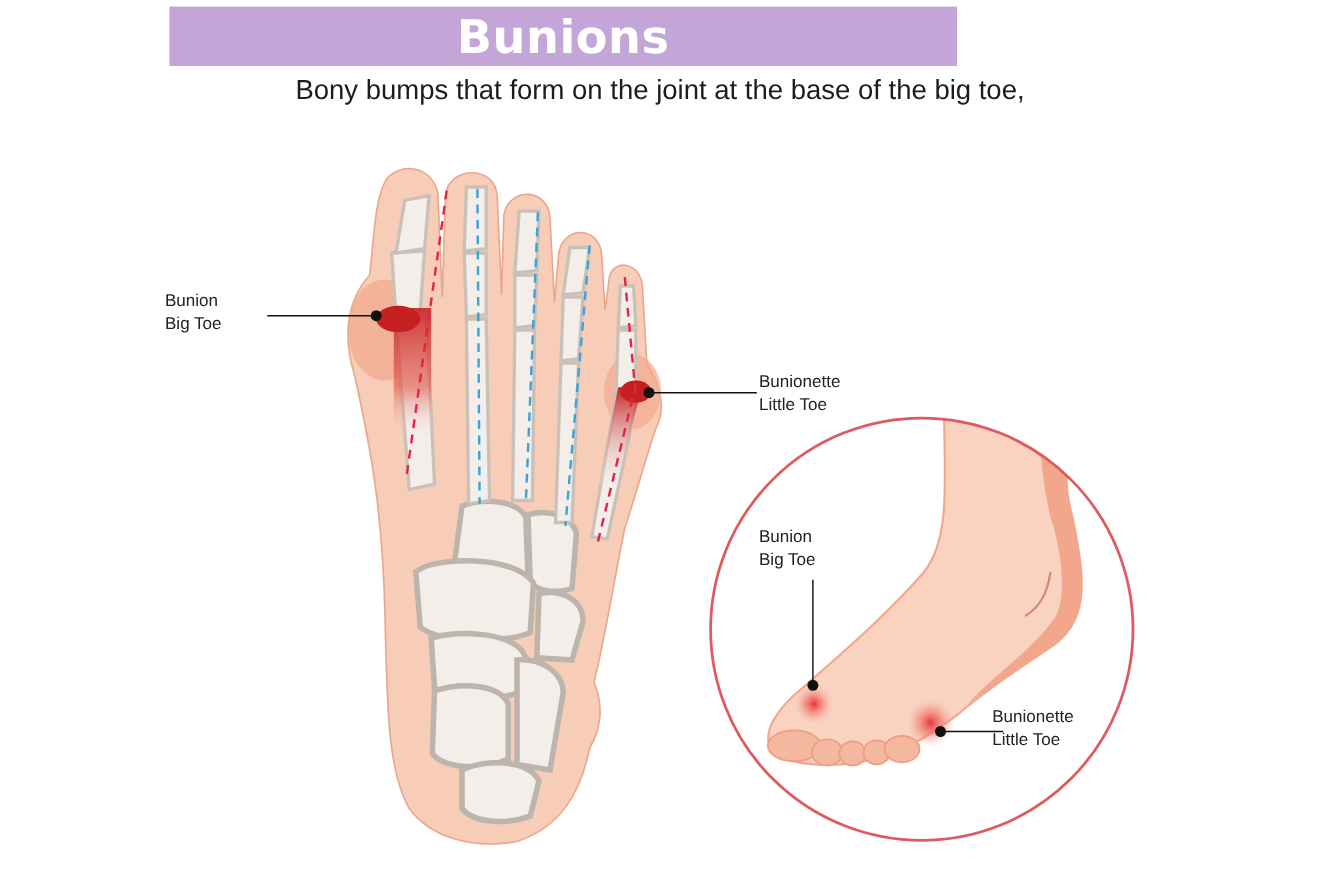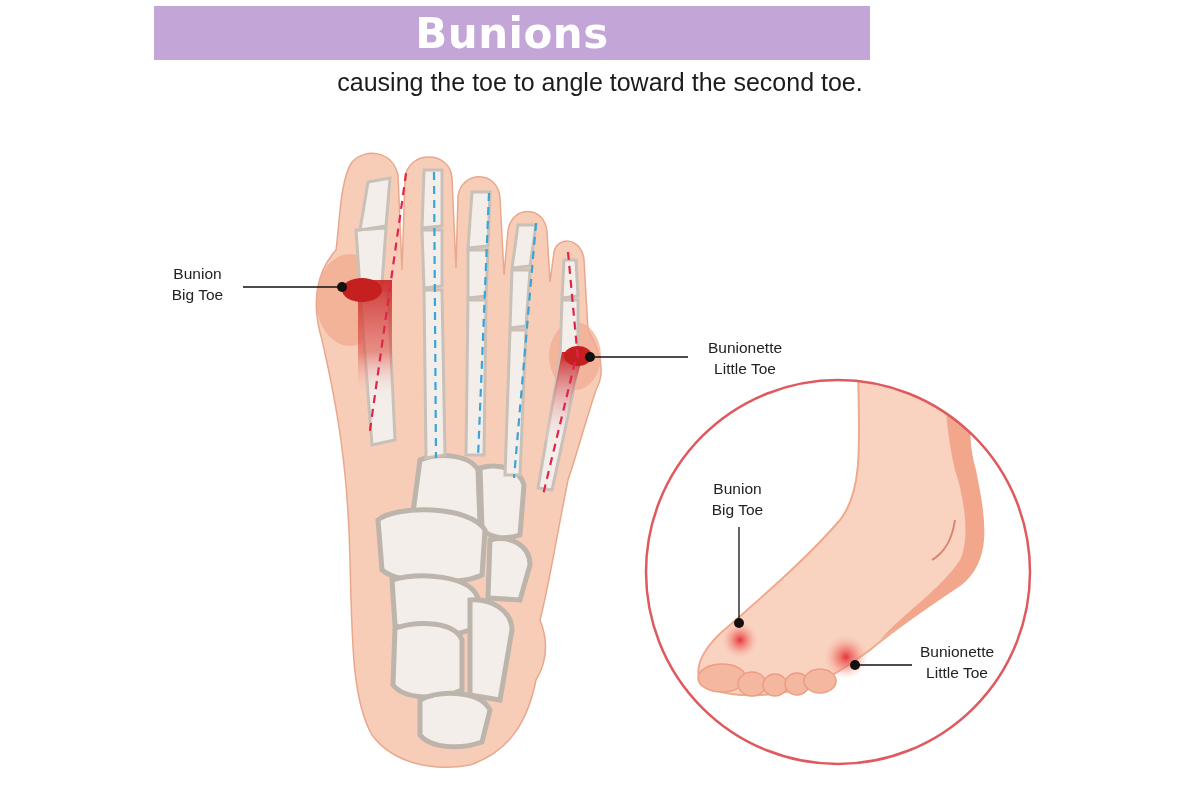--- a/index.html
+++ b/index.html
@@ -6,33 +6,33 @@
   body { width: 1200px; height: 800px; position: relative; overflow: hidden;
          font-family: "DejaVu Sans", "Liberation Sans", sans-serif; color: #1a1a1a; }
   .banner { position: absolute; left: 154px; top: 6px; width: 716px; height: 54px;
             background: #C4A5D8; display: flex; align-items: center; justify-content: center; }
   .banner h1 { margin: 0; font-family: "DejaVu Sans", sans-serif; font-weight: bold;
                font-size: 42px; color: #ffffff; letter-spacing: 0.5px; }
   .subtitle { position: absolute; left: 150px; top: 66px; width: 900px; text-align: center;
               font-family: "Liberation Sans", sans-serif; font-size: 25px; line-height: 33px; color: #1c1c1c; }
   .subtitle span { display: block; }
   .label { position: absolute; font-family: "Liberation Sans", sans-serif; font-size: 15.5px;
-           line-height: 21px; color: #222; text-align: center; }
+           line-height: 21px; color: #222; text-align: left; }
   .label span { display: block; }
   svg.art { position: absolute; left: 0; top: 0; }
 </style>
 </head>
 <body>
 
 <div class="banner">
   <h1>Bunions</h1>
 </div>
 
 <div class="subtitle">
-  <span>causing the toe to angle toward the second toe.</span>
+  <span>Bony bumps that form on the joint at the base of the big toe,</span>
 </div>
 
 <svg class="art" width="1200" height="800" viewBox="0 0 1200 800">
   <defs>
     <radialGradient id="inflameL" cx="0.5" cy="0.5" r="0.5">
       <stop offset="0" stop-color="#C81E1E" stop-opacity="0.95"></stop>
       <stop offset="0.55" stop-color="#E04B3A" stop-opacity="0.7"></stop>
       <stop offset="1" stop-color="#F29A84" stop-opacity="0"></stop>
     </radialGradient>
     <radialGradient id="glow" cx="0.5" cy="0.5" r="0.5">

